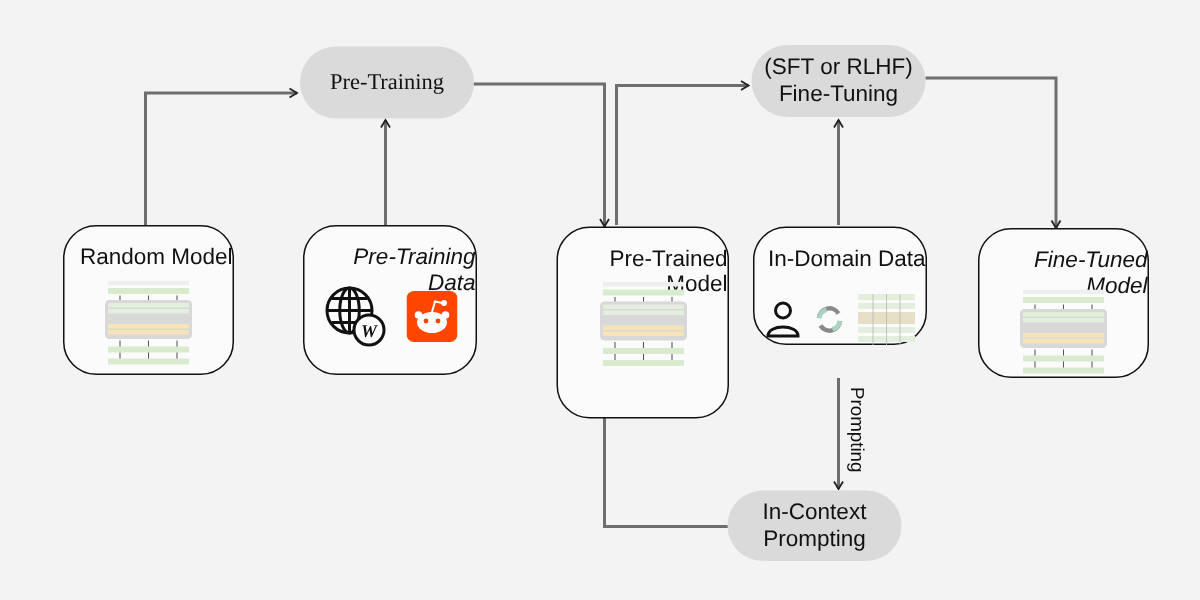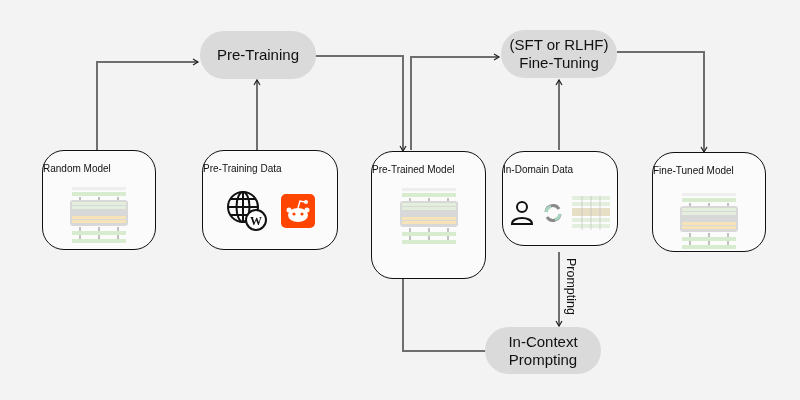--- a/index.html
+++ b/index.html
@@ -2,21 +2,21 @@
 <html><head>
 <meta charset="utf-8">
 <style>
   html, body { margin:0; padding:0; }
   body { width:800px; height:400px; background:#f3f3f3; position:relative; overflow:hidden;
          font-family:"Liberation Sans", "DejaVu Sans", sans-serif; color:#111; }
   svg.wires { position:absolute; left:0; top:0; width:800px; height:400px; }
   .pill { position:absolute; background:#dadada; border-radius:26px; display:flex; align-items:center;
           justify-content:center; text-align:center; font-size:15px; line-height:18px; color:#111; }
   .box { position:absolute; border:1.5px solid #111; border-radius:22px; background:#fbfbfb; box-sizing:border-box; }
-  .box-title { position:absolute; left:0; right:0; top:12px; text-align:left; font-size:10px; color:#111; }
+  .box-title { position:absolute; left:0; right:0; top:12px; text-align:right; font-size:15px; color:#111; }
   .mini { position:absolute; left:50%; transform:translateX(-50%); top:36px; width:62px; height:58px; }
   .icons { position:absolute; left:0; right:0; top:36px; display:flex; justify-content:center; align-items:center; gap:14px; }
   .prompt-label { position:absolute; left:562px; top:258px; width:16px; height:66px; }
   .prompt-label span { position:absolute; left:0; top:0; transform-origin:0 0; transform:translate(16px,0) rotate(90deg);
      font-size:12.5px; white-space:nowrap; display:block; }
 </style>
 </head>
 <body>
 
 <svg class="wires" viewBox="0 0 800 400">
@@ -38,21 +38,21 @@
     <path d="M559,150 V80" marker-end="url(#arr)"></path>
 
     <path d="M617,52 H704 V152" marker-end="url(#arr)"></path>
 
     <path d="M403,252 V351 H501" marker-end="url(#arr)"></path>
 
     <path d="M559,252 V326" marker-end="url(#arr)"></path>
   </g>
 </svg>
 
-<div class="pill" style="left:200px;top:31px;width:116px;height:48px;">
+<div class="pill" style="left:200px;top:31px;width:116px;height:48px;font-family:Liberation Serif, serif;">
   <span>Pre-Training</span>
 </div>
 
 <div class="pill" style="left:501px;top:30px;width:116px;height:48px;">
   <div>
     <div>(SFT or RLHF)</div>
     <div>Fine-Tuning</div>
   </div>
 </div>
 
@@ -78,21 +78,21 @@
     <rect x="4" y="29" width="54" height="3" fill="#f7e3b8"></rect>
     <rect x="4" y="33" width="54" height="3" fill="#f7e3b8"></rect>
     <rect x="4" y="44" width="54" height="4" fill="#d9ebcf"></rect>
     <rect x="4" y="52" width="54" height="4" fill="#d9ebcf"></rect>
     <g stroke="#555" stroke-width="0.7">
         <path d="M12,10 v3 M31,10 v3 M50,10 v3 M12,40 v4 M31,40 v4 M50,40 v4 M12,48 v4 M31,48 v4 M50,48 v4"></path>
       </g>
   </svg>
 </div>
 
-<div class="box" style="left:202px;top:150px;width:136px;height:100px;">
+<div class="box" style="left:202px;top:150px;width:116px;height:100px;font-style:italic;">
   <div class="box-title">Pre-Training Data</div>
   <div class="icons" style="top:38px;gap:12px;">
     <svg width="44" height="44" viewBox="0 0 44 44">
       <g fill="none" stroke="#111" stroke-width="2">
         <circle cx="18" cy="18" r="15"></circle>
         <ellipse cx="18" cy="18" rx="6.5" ry="15"></ellipse>
         <path d="M3,18 H33 M6,10 H30 M6,26 H30 M18,3 V33"></path>
       </g>
       <circle cx="31" cy="31" r="10" fill="#fff" stroke="#111" stroke-width="2"></circle>
       <text x="31" y="35.5" font-size="12" font-weight="bold" text-anchor="middle" font-family="Liberation Serif, serif" fill="#111">W</text>
@@ -121,21 +121,21 @@
     <rect x="4" y="29" width="54" height="3" fill="#f7e3b8"></rect>
     <rect x="4" y="33" width="54" height="3" fill="#f7e3b8"></rect>
     <rect x="4" y="44" width="54" height="4" fill="#d9ebcf"></rect>
     <rect x="4" y="52" width="54" height="4" fill="#d9ebcf"></rect>
     <g stroke="#555" stroke-width="0.7">
         <path d="M12,10 v3 M31,10 v3 M50,10 v3 M12,40 v4 M31,40 v4 M50,40 v4 M12,48 v4 M31,48 v4 M50,48 v4"></path>
       </g>
   </svg>
 </div>
 
-<div class="box" style="left:502px;top:151px;width:116px;height:95px;">
+<div class="box" style="left:502px;top:151px;width:116px;height:79px;">
   <div class="box-title">In-Domain Data</div>
   <div class="icons" style="top:44px;gap:8px;">
     <svg width="24" height="26" viewBox="0 0 24 26">
       <g fill="none" stroke="#111" stroke-width="2">
         <circle cx="12" cy="7" r="5"></circle>
         <path d="M2,24 C2,16 22,16 22,24 Z"></path>
       </g>
     </svg>
     <svg width="22" height="22" viewBox="0 0 22 22">
       <path d="M4,10 A7,7 0 0 1 17,7" fill="none" stroke="#8a8a8a" stroke-width="3"></path>
@@ -149,21 +149,21 @@
       <rect x="0" y="12" width="38" height="8" fill="#e6dfc6"></rect>
       <rect x="0" y="22" width="38" height="4" fill="#e3efdc"></rect>
       <rect x="0" y="28" width="38" height="4" fill="#e3efdc"></rect>
       <g stroke="#bbb" stroke-width="0.6">
           <path d="M10,0 V34 M19,0 V34 M28,0 V34"></path>
         </g>
     </svg>
   </div>
 </div>
 
-<div class="box" style="left:652px;top:152px;width:114px;height:100px;">
+<div class="box" style="left:652px;top:152px;width:114px;height:100px;font-style:italic;">
   <div class="box-title">Fine-Tuned Model</div>
   <svg class="mini" viewBox="0 0 62 58" style="top:40px;">
     <rect x="4" y="0" width="54" height="3" fill="#eee"></rect>
     <rect x="4" y="5" width="54" height="4" fill="#d9ebcf"></rect>
     <rect x="2" y="13" width="58" height="26" rx="3" fill="#d8d8d8"></rect>
     <rect x="4" y="15" width="54" height="3" fill="#e3efdc"></rect>
     <rect x="4" y="19" width="54" height="3" fill="#e3efdc"></rect>
     <rect x="4" y="29" width="54" height="3" fill="#f7e3b8"></rect>
     <rect x="4" y="33" width="54" height="3" fill="#f7e3b8"></rect>
     <rect x="4" y="44" width="54" height="4" fill="#d9ebcf"></rect>

